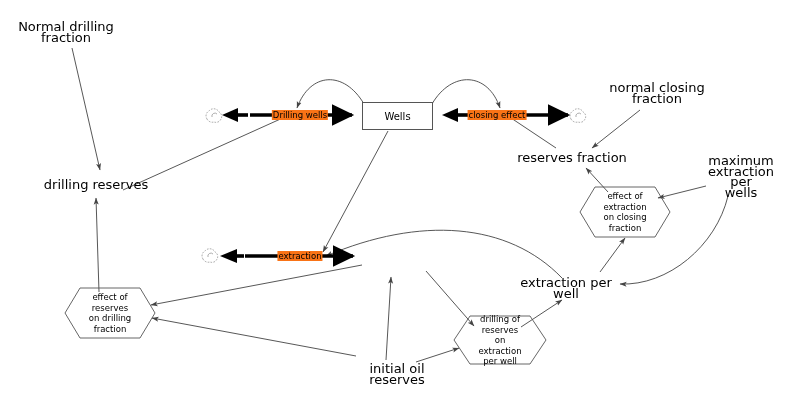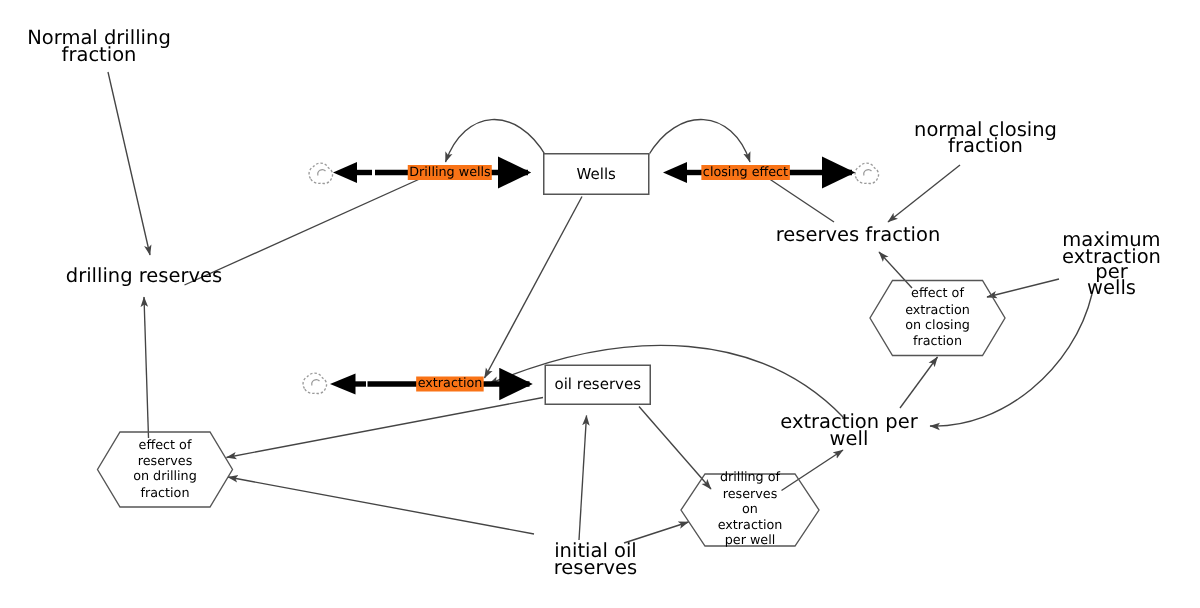--- a/index.html
+++ b/index.html
@@ -148,23 +148,20 @@
       <line x1="245" y1="256" x2="353" y2="256" stroke="#000000" stroke-width="3.6" marker-end="url(#arrow-fat)"></line>
       <line x1="244" y1="256" x2="228" y2="256" stroke="#000000" stroke-width="3.6"></line>
       <path d="M220,256 L237,249 L237,263 Z" fill="#000000"></path>
     </g>
   </svg>
 
   <div class="stock-box" style="left:362px; top:102px; width:71px; height:28px;">
     <span>Wells</span>
   </div>
 
-  <div class="stock-box" style="left:363px; top:243px; width:71px; height:27px;">
-    <span>oil reserves</span>
-  </div>
 
   <div class="flow-label" style="left:300px; top:115px;">Drilling wells</div>
   <div class="flow-label" style="left:497px; top:115px;">closing effect</div>
   <div class="flow-label" style="left:300px; top:256px;">extraction</div>
 
   <div class="aux-label" style="left:66px; top:32px;">Normal drilling
 fraction</div>
   <div class="aux-label" style="left:96px; top:185px;">drilling reserves</div>
   <div class="aux-label" style="left:657px; top:93px;">normal closing
 fraction</div>

